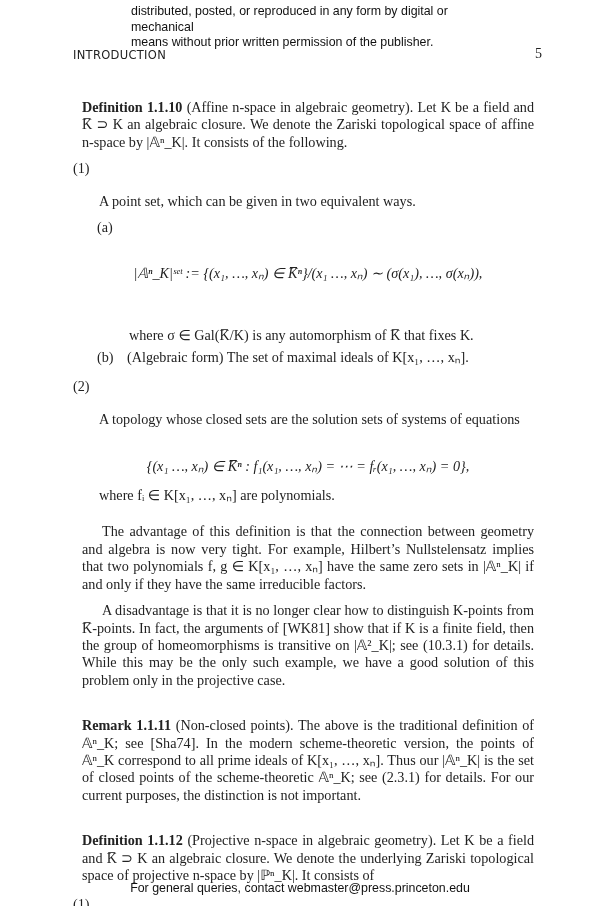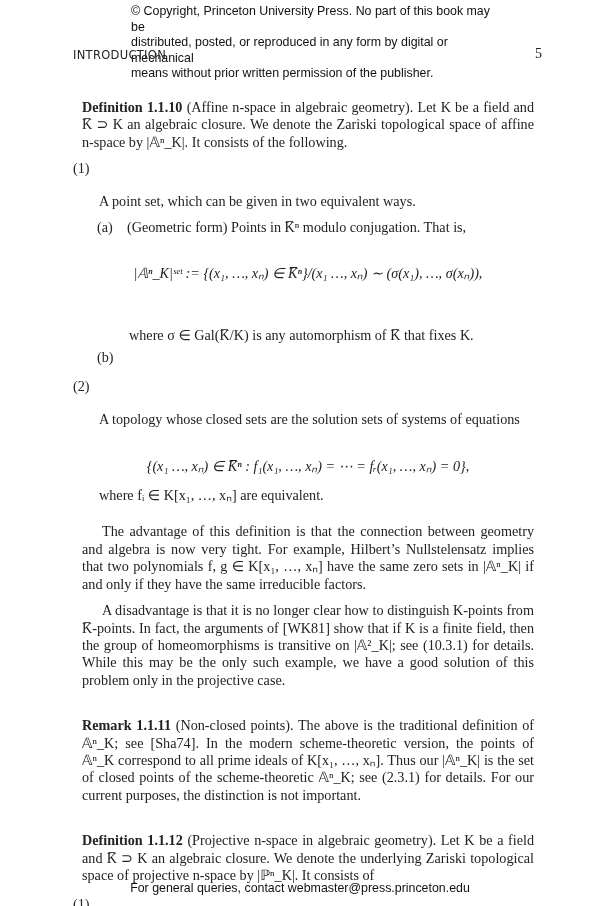--- a/index.html
+++ b/index.html
@@ -36,21 +36,20 @@
   .gap { height: 10px; }
   .footer {
     position: absolute; left: 0; top: 881px; width: 600px; text-align: center;
     font-family: "Liberation Sans", sans-serif; font-size: 12.4px; color: #111;
   }
 </style>
 </head>
 <body>
 
 <div class="copyright">
-  <div>© Copyright, Princeton University Press. No part of this book may be</div>
   <div>distributed, posted, or reproduced in any form by digital or mechanical</div>
   <div>means without prior written permission of the publisher.</div>
 </div>
 
 <div class="running-head">INTRODUCTION</div>
 <div class="page-num">5</div>
 
 <div class="content">
 
   <p>
@@ -59,35 +58,35 @@
     <span>Let K be a field and K̅ ⊃ K an algebraic closure. We denote the Zariski topological space of affine n-space by |𝔸ⁿ_K|. It consists of the following.</span>
   </p>
 
   <div class="item">
     <span class="lbl">(1)</span>
     <span class="body">A point set, which can be given in two equivalent ways.</span>
   </div>
 
   <div class="subitem">
     <span class="lbl">(a)</span>
-    <span class="body">(Geometric form) Points in K̅ⁿ modulo conjugation. That is,</span>
   </div>
   <div class="display it">|𝔸ⁿ_K|ˢᵉᵗ := {(x₁, …, xₙ) ∈ K̅ⁿ}/(x₁ …, xₙ) ∼ (σ(x₁), …, σ(xₙ)),</div>
   <div class="indent-line">where σ ∈ Gal(K̅/K) is any automorphism of K̅ that fixes K.</div>
 
   <div class="subitem" style="margin-top:4px">
     <span class="lbl">(b)</span>
+    <span class="body">(Algebraic form) The set of maximal ideals of K[x₁, …, xₙ].</span>
   </div>
 
   <div class="item" style="margin-top:12px">
     <span class="lbl">(2)</span>
     <span class="body">A topology whose closed sets are the solution sets of systems of equations</span>
   </div>
   <div class="display it">{(x₁ …, xₙ) ∈ K̅ⁿ : f₁(x₁, …, xₙ) = ⋯ = fᵣ(x₁, …, xₙ) = 0},</div>
-  <div class="indent-line2">where fᵢ ∈ K[x₁, …, xₙ] are equivalent.</div>
+  <div class="indent-line2">where fᵢ ∈ K[x₁, …, xₙ] are polynomials.</div>
 
   <div class="gap"></div>
   <p class="para-indent">The advantage of this definition is that the connection between geometry and algebra is now very tight. For example, Hilbert’s Nullstelensatz implies that two polynomials f, g ∈ K[x₁, …, xₙ] have the same zero sets in |𝔸ⁿ_K| if and only if they have the same irreducible factors.</p>
   <p class="para-indent">A disadvantage is that it is no longer clear how to distinguish K-points from K̅-points. In fact, the arguments of [WK81] show that if K is a finite field, then the group of homeomorphisms is transitive on |𝔸²_K|; see (10.3.1) for details. While this may be the only such example, we have a good solution of this problem only in the projective case.</p>
 
   <div class="gap"></div>
   <p>
     <span class="bold">Remark 1.1.11</span>
     <span>(Non-closed points).</span>
     <span>The above is the traditional definition of 𝔸ⁿ_K; see [Sha74]. In the modern scheme-theoretic version, the points of 𝔸ⁿ_K correspond to all prime ideals of K[x₁, …, xₙ]. Thus our |𝔸ⁿ_K| is the set of closed points of the scheme-theoretic 𝔸ⁿ_K; see (2.3.1) for details. For our current purposes, the distinction is not important.</span>

